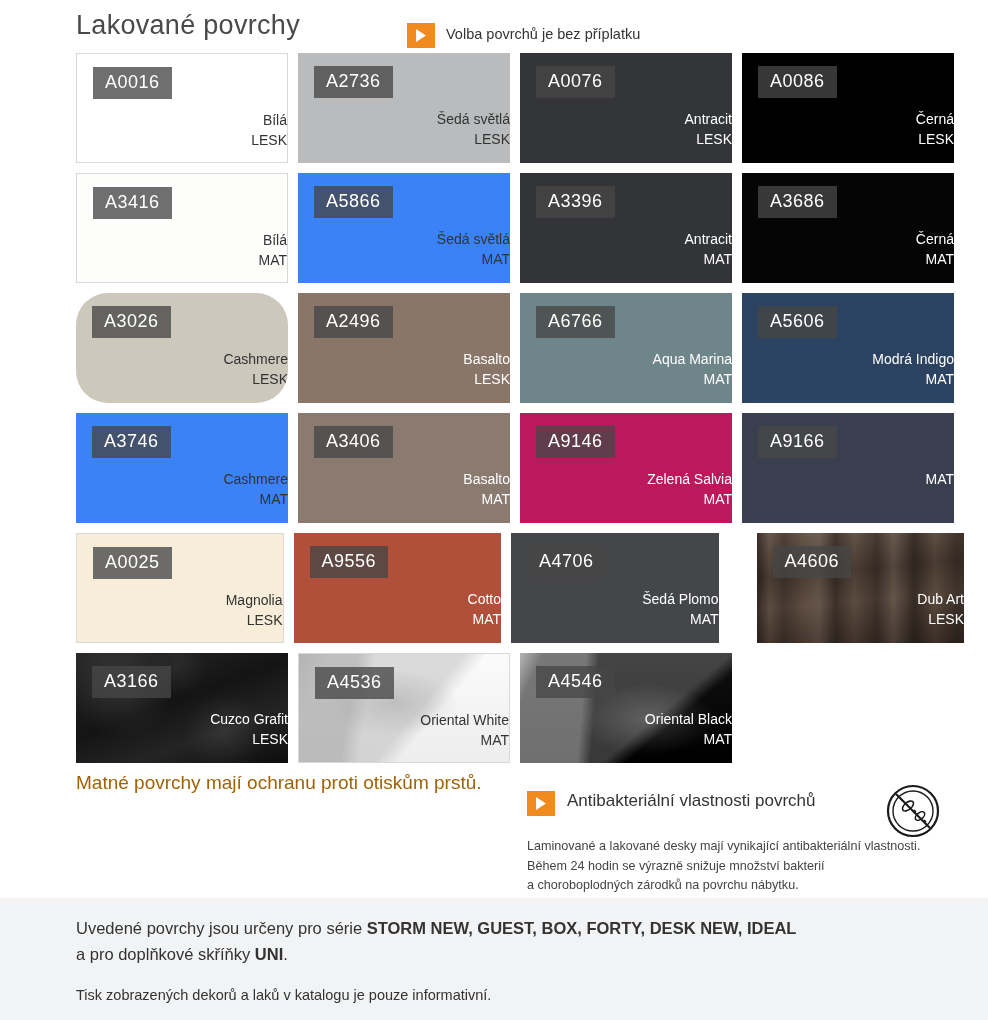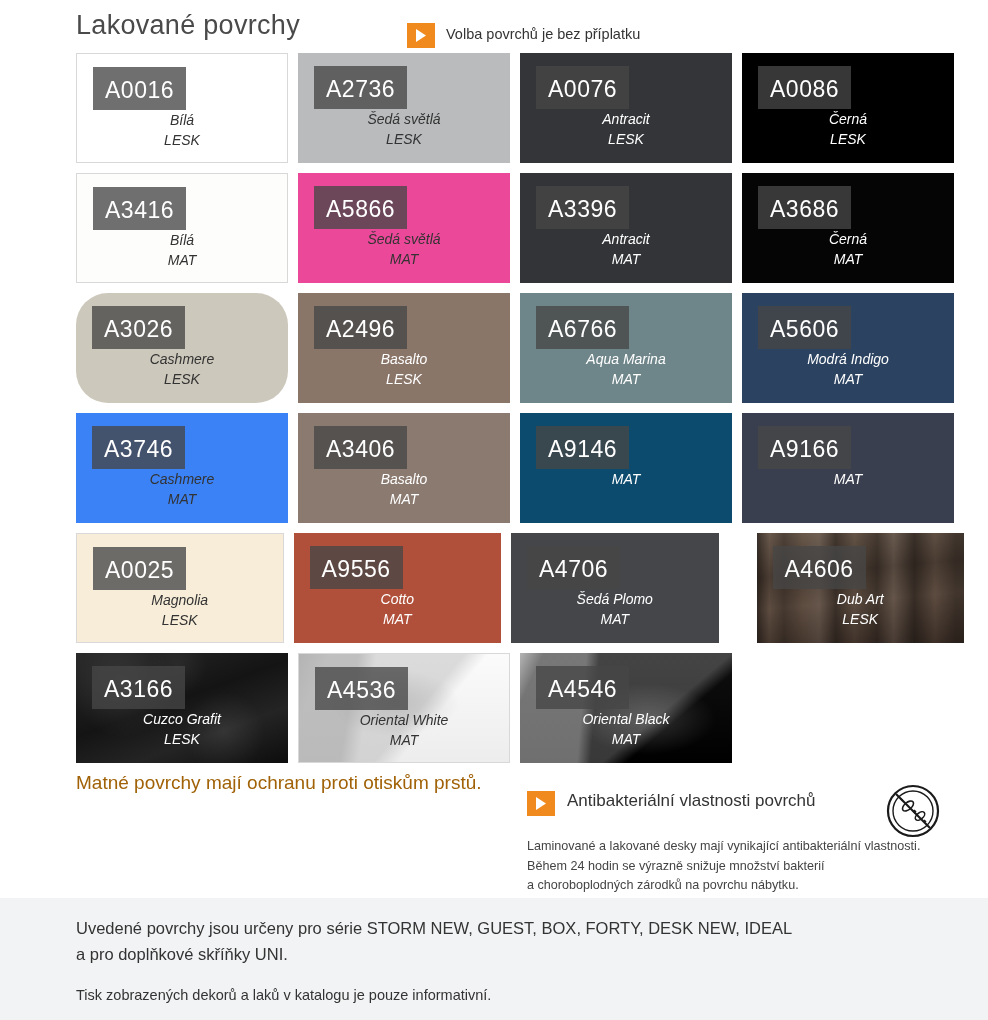--- a/index.html
+++ b/index.html
@@ -74,33 +74,32 @@
     position: relative;
     box-sizing: border-box;
     overflow: hidden;
   }
   .swatch .code {
     position: absolute;
     left: 16px;
     top: 13px;
     background: rgba(70,70,70,0.78);
     color: #ffffff;
-    font-size: 23px;
+    font-size: 18px;
     line-height: 1;
-    padding: 12px 12px 8px 12px;
+    padding: 6px 12px 8px 12px;
     letter-spacing: 0.5px;
   }
   .swatch .labels {
     position: absolute;
     left: 0;
     right: 0;
     top: 56px;
-    text-align: center;
+    text-align: right;
     line-height: 1.45;
-    font-style: italic;
   }
   .swatch .name {
     font-size: 14px;
     display: block;
   }
   .swatch .finish {
     font-size: 14px;
     display: block;
   }
   .light-text { color: #ffffff; }
@@ -192,21 +191,21 @@
   }
   .band-line1 {
     position: absolute;
     left: 76px;
     top: 916px;
     width: 860px;
     font-size: 16.5px;
     line-height: 1.55;
     color: #333;
   }
-  .band-line1 b { font-weight: 400; }
+  .band-line1 b { font-weight: 700; }
   .band-line2 {
     position: absolute;
     left: 76px;
     top: 987px;
     font-size: 14.5px;
     color: #333;
   }
 </style>
 </head>
 <body>
@@ -257,21 +256,21 @@
     </div>
 
     <div class="row">
       <div class="swatch bordered" style="background:#fdfdfc;">
         <span class="code">A3416</span>
         <span class="labels dark-text">
           <span class="name">Bílá</span>
           <span class="finish">MAT</span>
         </span>
       </div>
-      <div class="swatch" style="background:#ec4899;">
+      <div class="swatch" style="background:#3b82f6;">
         <span class="code">A5866</span>
         <span class="labels dark-text">
           <span class="name">Šedá světlá</span>
           <span class="finish">MAT</span>
         </span>
       </div>
       <div class="swatch" style="background:#323437;">
         <span class="code">A3396</span>
         <span class="labels light-text">
           <span class="name">Antracit</span>
@@ -326,23 +325,24 @@
           <span class="finish">MAT</span>
         </span>
       </div>
       <div class="swatch" style="background:#8b7a70;">
         <span class="code">A3406</span>
         <span class="labels light-text">
           <span class="name">Basalto</span>
           <span class="finish">MAT</span>
         </span>
       </div>
-      <div class="swatch" style="background:#0c4a6e;">
+      <div class="swatch" style="background:#be185d;">
         <span class="code">A9146</span>
         <span class="labels light-text">
+          <span class="name">Zelená Salvia</span>
           <span class="finish">MAT</span>
         </span>
       </div>
       <div class="swatch" style="background:#3a3f4f;">
         <span class="code">A9166</span>
         <span class="labels light-text">
           <span class="finish">MAT</span>
         </span>
       </div>
     </div>

